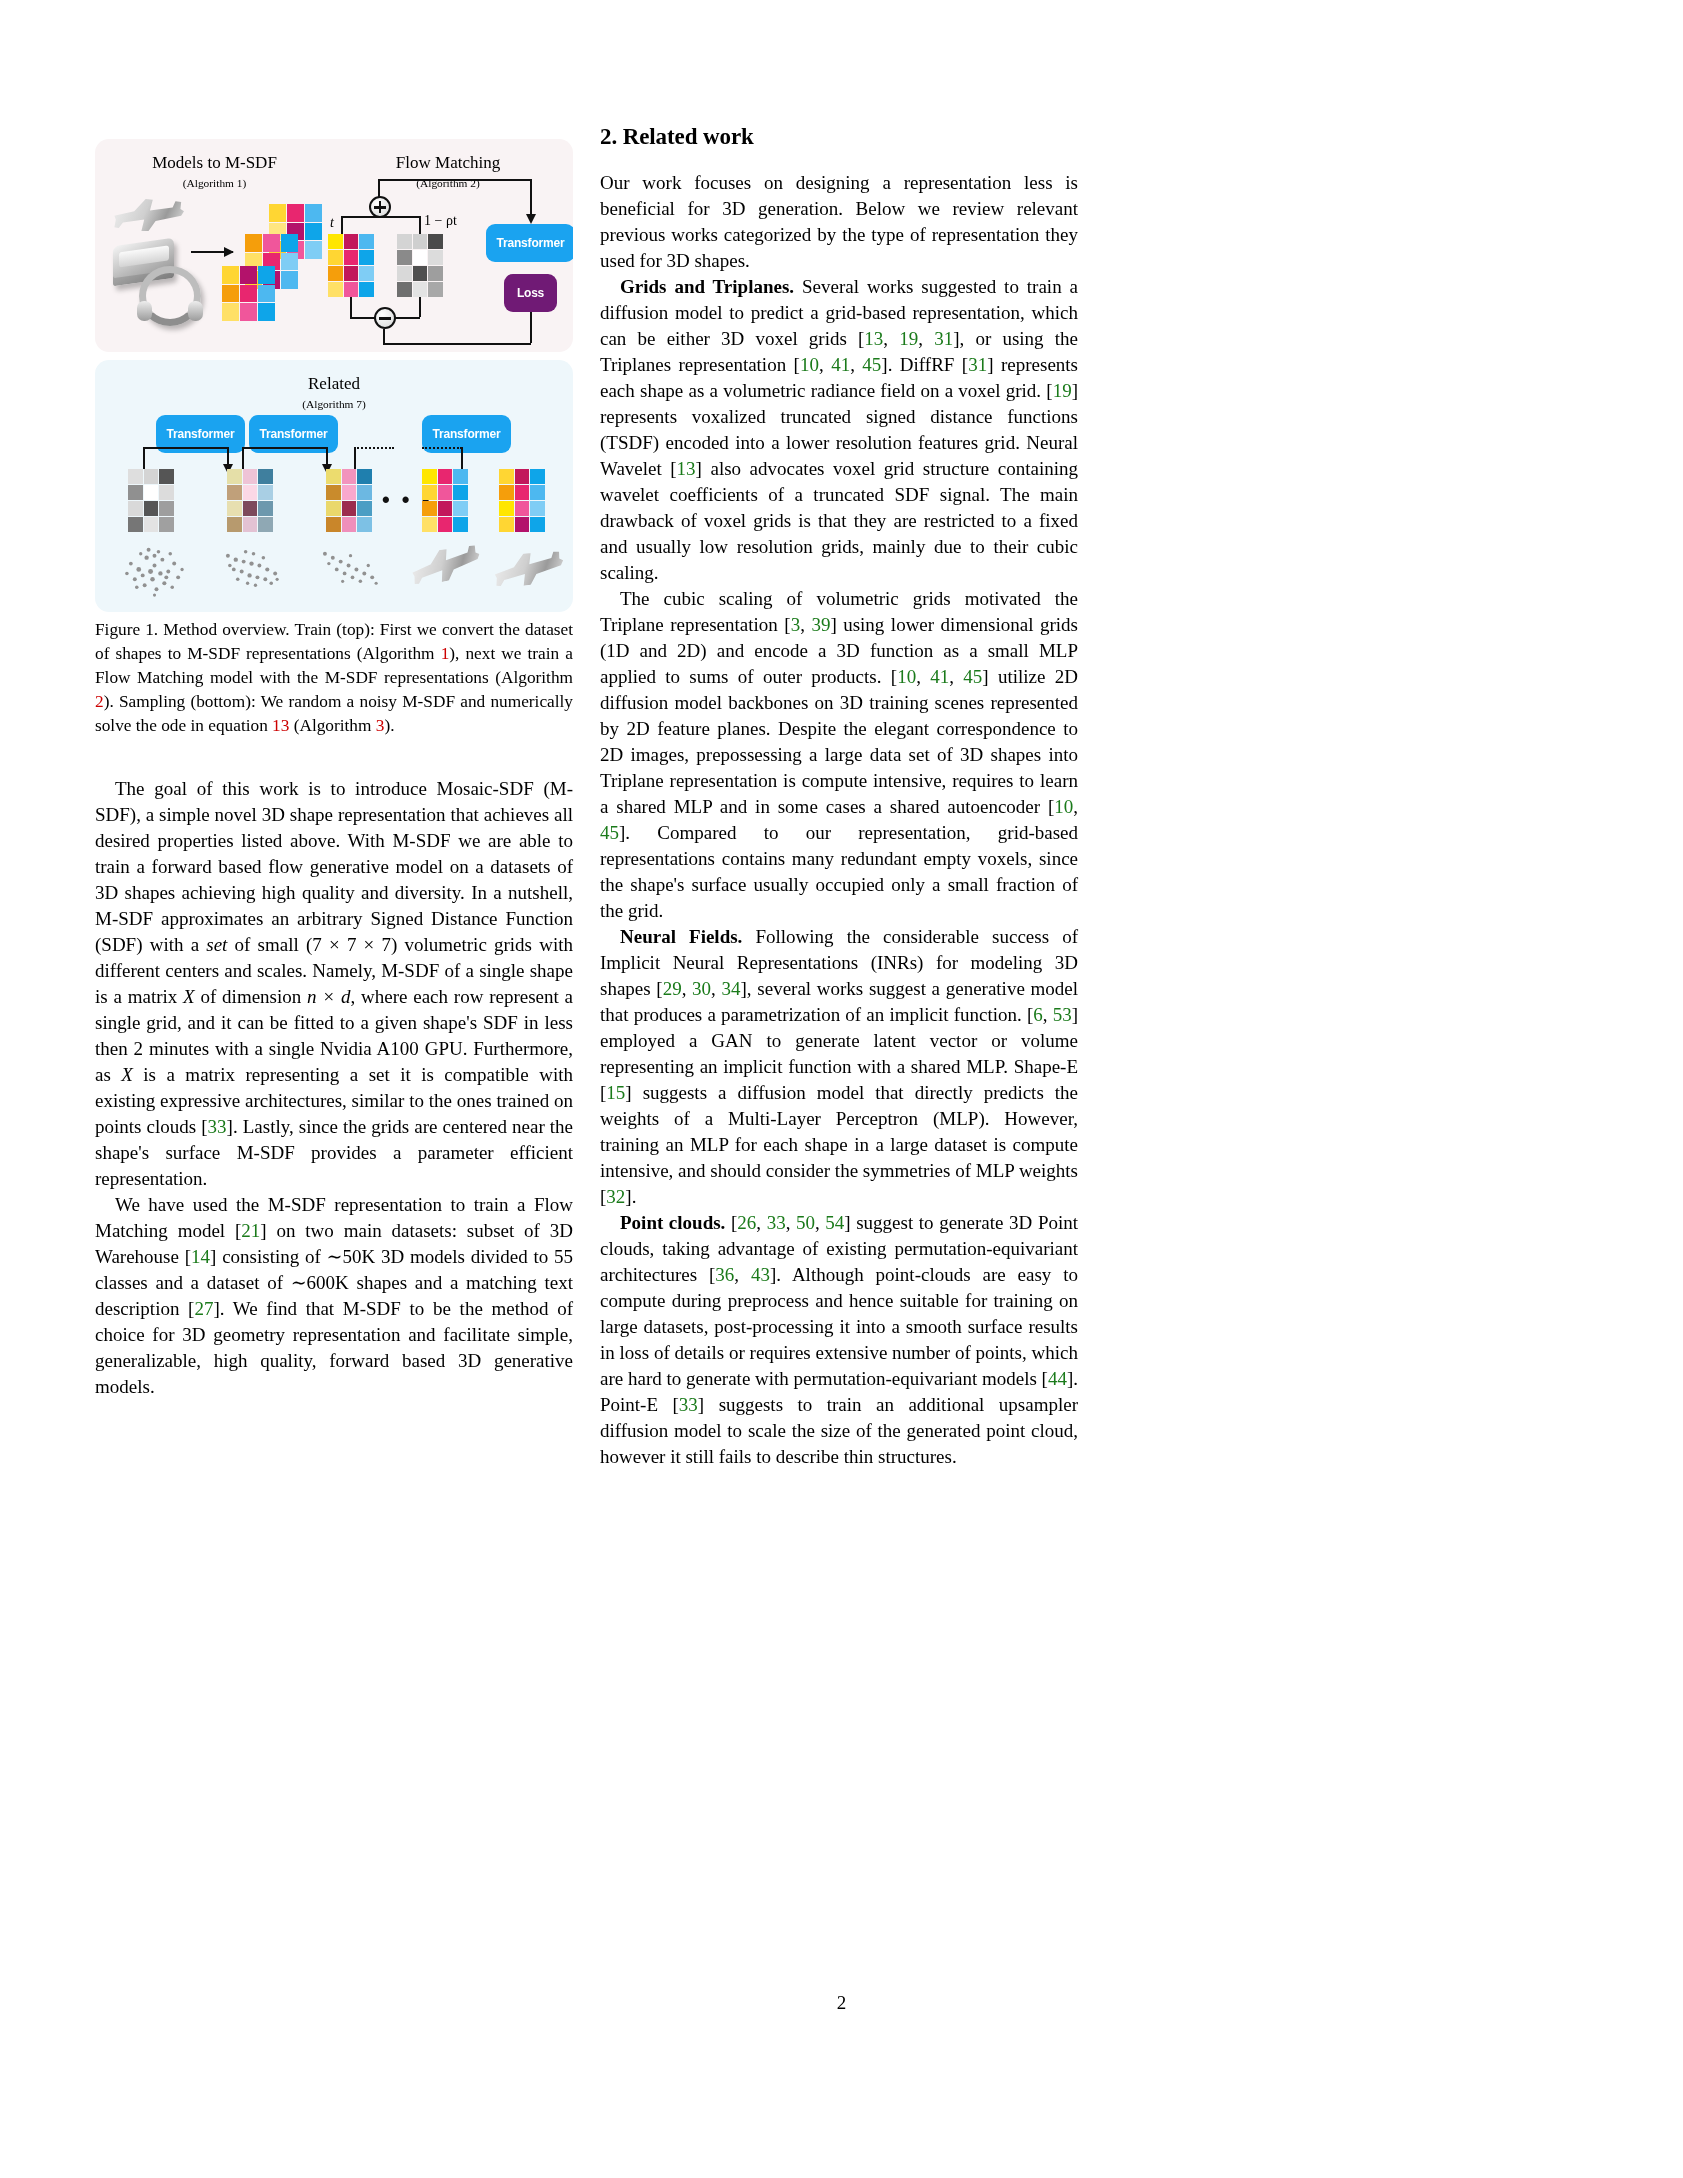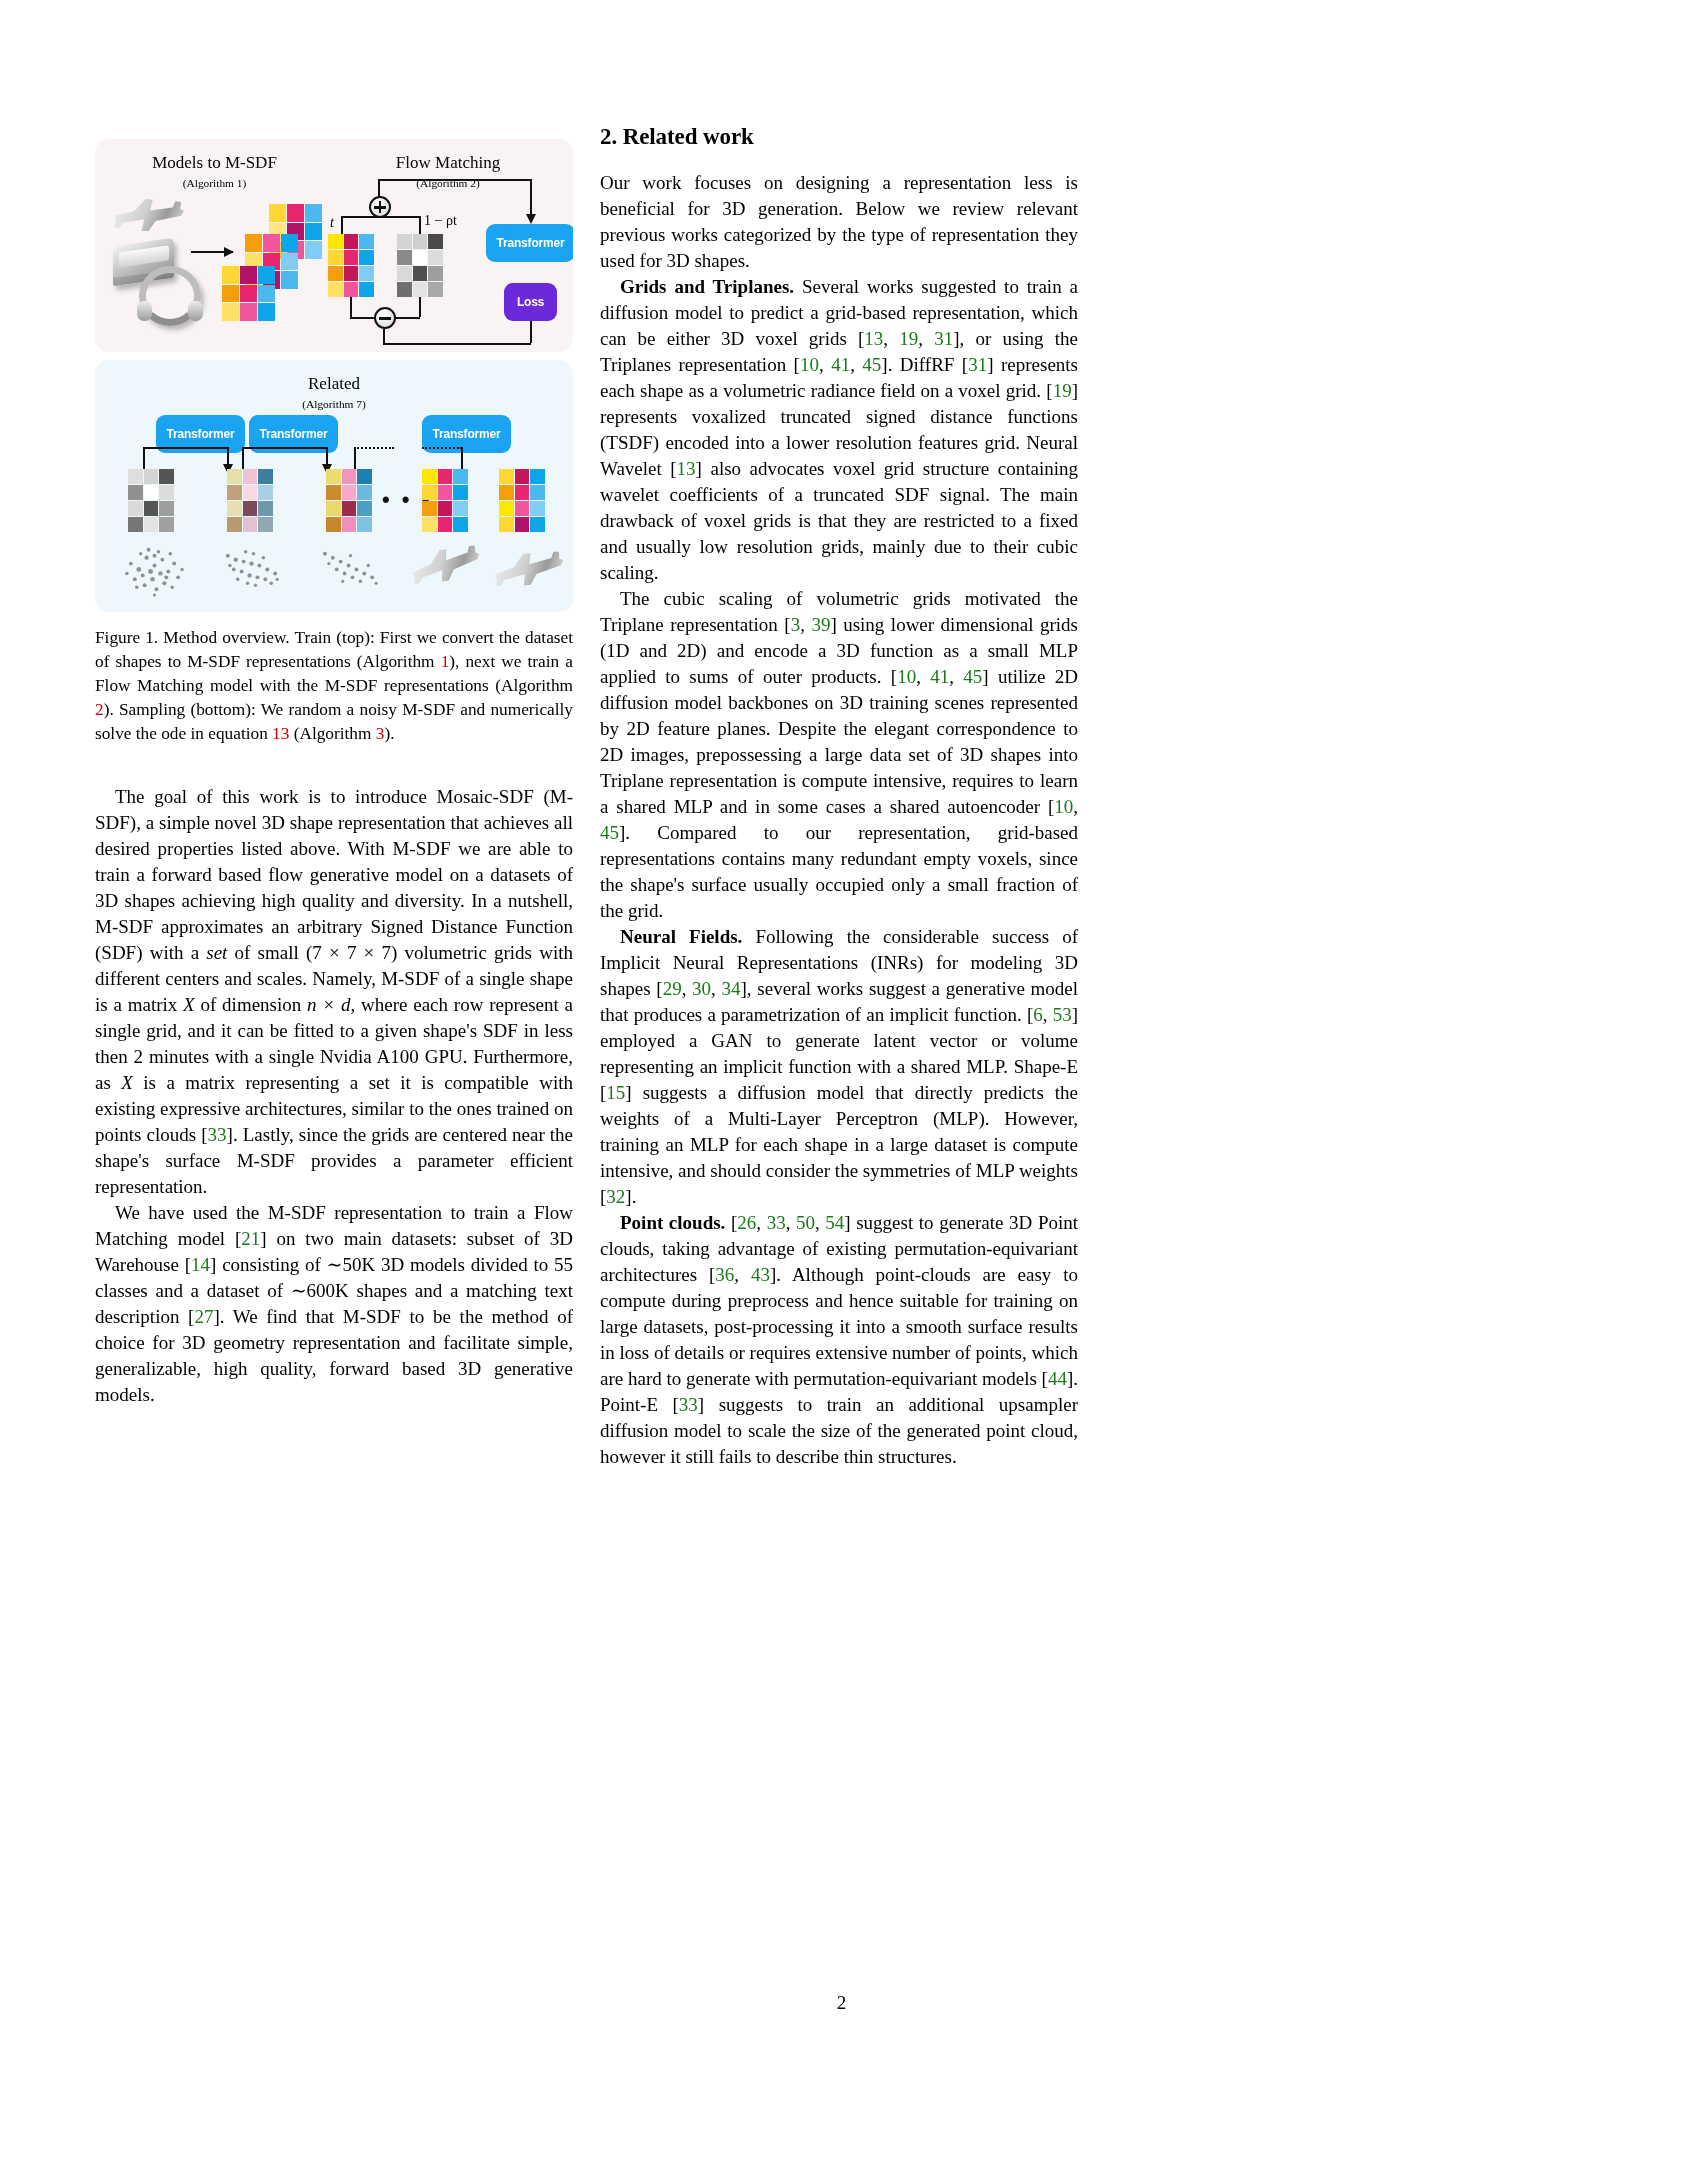--- a/index.html
+++ b/index.html
@@ -150,21 +150,21 @@
     color:#fff;
     font-family:"Liberation Sans",sans-serif;
     font-weight:bold;
     font-size:12px;
     text-align:center;
     border-radius:9px;
     padding:6px 0;
     letter-spacing:-0.2px;
   }
   .chip-tf{background:#1aa3f0;}
-  .chip-loss{background:#6d28d9;margin-top:9px;}
+  .chip-loss{background:#701a75;}
 
   .mathlbl{
     position:absolute;
     font-family:"Liberation Serif",serif;
     font-style:italic;
     font-size:14px;
   }
   .dots3{
     position:absolute;font-weight:bold;font-size:22px;letter-spacing:3px;color:#111;
     font-family:"Liberation Sans",sans-serif;
@@ -475,21 +475,21 @@
               <circle cx="36" cy="46" r="1.6"></circle>
             <circle cx="70" cy="48" r="1.6"></circle>
           </g>
         </svg>
 
         <div class="shape plane" style="left:315px;top:186px;transform:rotate(-12deg);"></div>
         <div class="shape plane" style="left:398px;top:190px;transform:rotate(-8deg);"></div>
       </div>
     </div>
 
-    <div style="margin-top:14px;font-size:17.3px;line-height:24px;text-align:justify;">
+    <div style="margin-top:6px;font-size:17.3px;line-height:24px;text-align:justify;">
       <span id="caption-text"><span>Figure 1. Method overview. Train (top): First we convert the dataset of shapes to M-SDF representations (Algorithm </span><span class="citered">1</span><span>), next we train a Flow Matching model with the M-SDF representations (Algorithm </span><span class="citered">2</span><span>). Sampling (bottom): We random a noisy M-SDF and numerically solve the ode in equation </span><span class="citered">13</span><span> (Algorithm </span><span class="citered">3</span><span>).</span></span>
     </div>
 
     <div id="left-body" style="margin-top:38px;">
         <p class="ind"><span>The goal of this work is to introduce Mosaic-SDF (M-SDF), a simple novel 3D shape representation that achieves all desired properties listed above. With M-SDF we are able to train a forward based flow generative model on a datasets of 3D shapes achieving high quality and diversity. In a nutshell, M-SDF approximates an arbitrary Signed Distance Function (SDF) with a </span><span style="font-style: italic;">set</span><span> of small (7 × 7 × 7) volumetric grids with different centers and scales. Namely, M-SDF of a single shape is a matrix </span><span style="font-style: italic;">X</span><span> of dimension </span><span style="font-style: italic;">n × d</span><span>, where each row represent a single grid, and it can be fitted to a given shape's SDF in less then 2 minutes with a single Nvidia A100 GPU. Furthermore, as </span><span style="font-style: italic;">X</span><span> is a matrix representing a set it is compatible with existing expressive architectures, similar to the ones trained on points clouds [</span><span class="cite">33</span><span>]. Lastly, since the grids are centered near the shape's surface M-SDF provides a parameter efficient representation.</span></p>
         <p class="ind"><span>We have used the M-SDF representation to train a Flow Matching model [</span><span class="cite">21</span><span>] on two main datasets: subset of 3D Warehouse [</span><span class="cite">14</span><span>] consisting of ∼50K 3D models divided to 55 classes and a dataset of ∼600K shapes and a matching text description [</span><span class="cite">27</span><span>]. We find that M-SDF to be the method of choice for 3D geometry representation and facilitate simple, generalizable, high quality, forward based 3D generative models.</span></p>
       </div>
   </div>
 
   <div class="col col-right">

